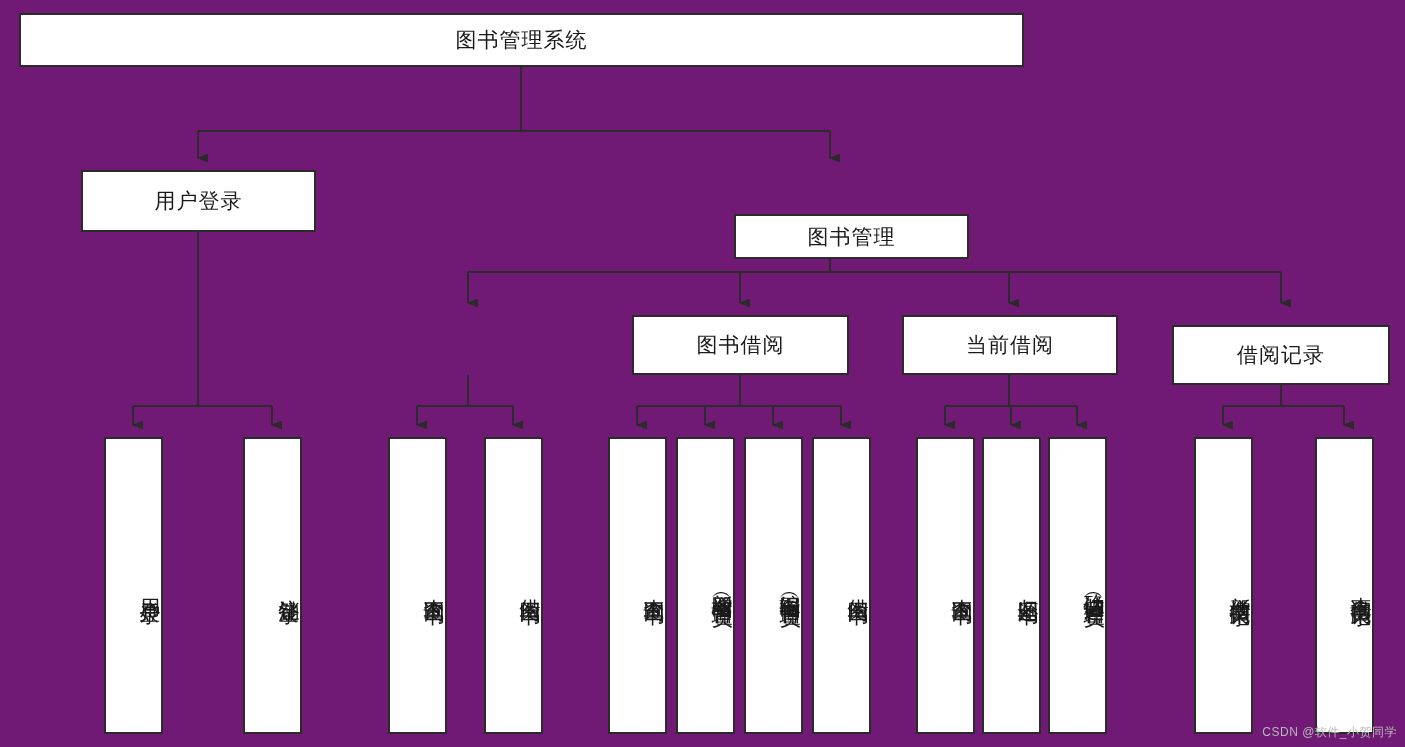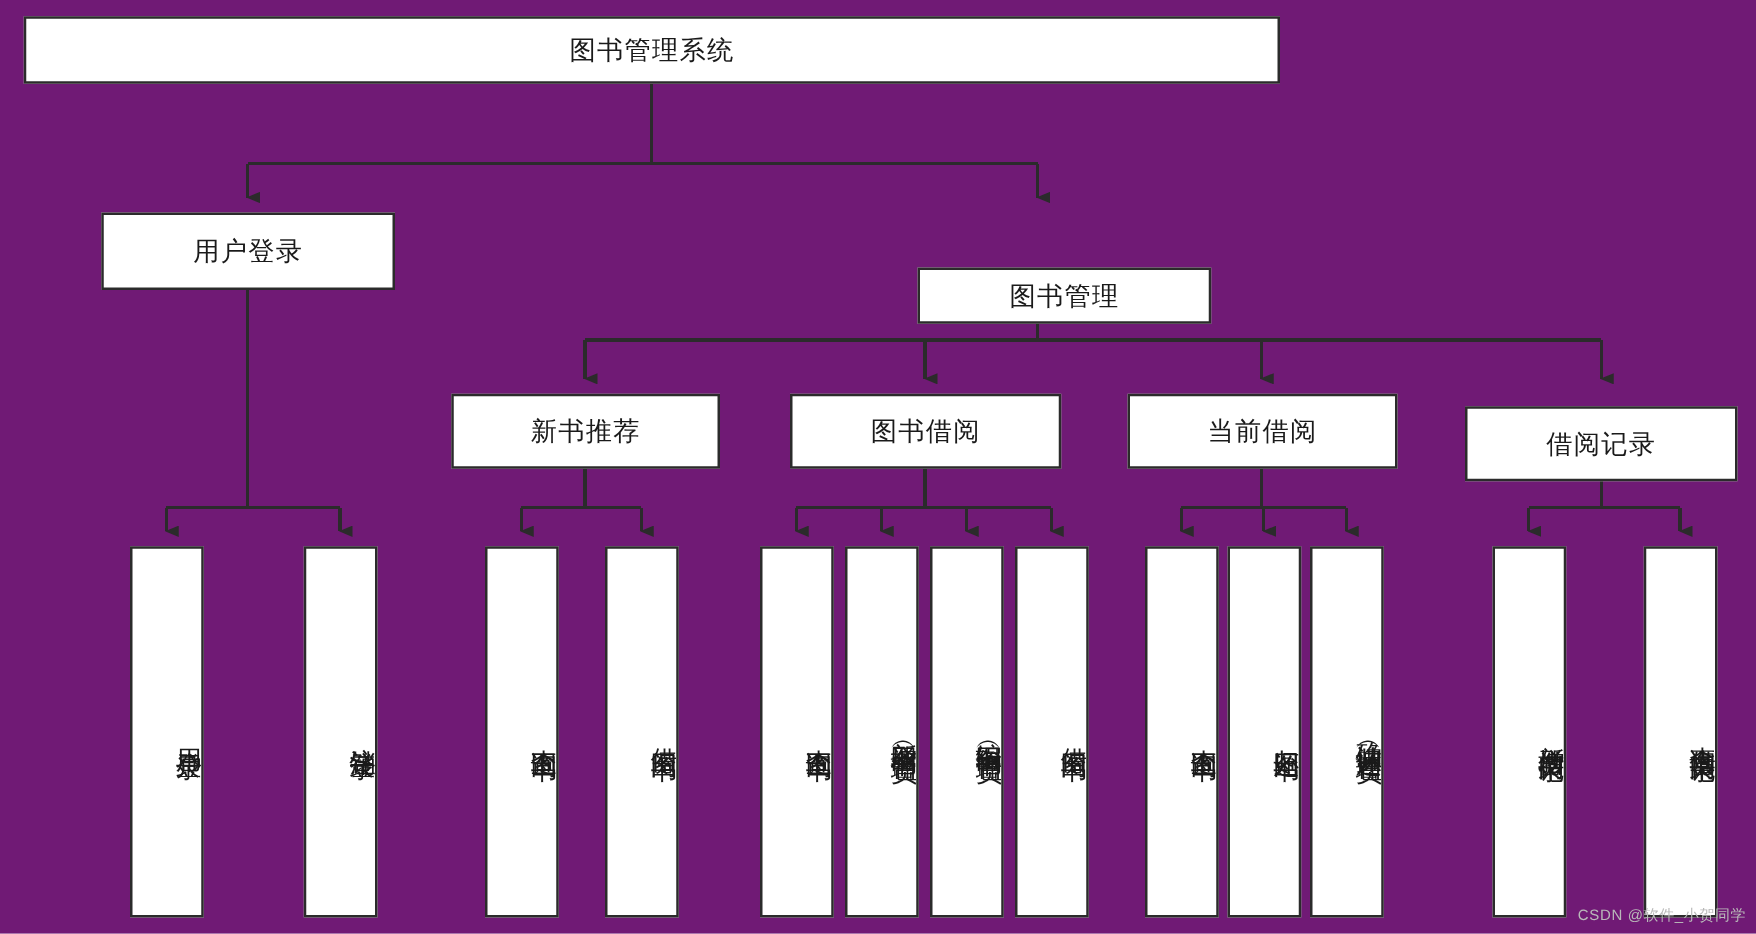--- a/index.html
+++ b/index.html
@@ -130,23 +130,20 @@
   </div>
 
   <div class="node horizontal" style="left:81px; top:170px; width:235px; height:62px;">
     <span>用户登录</span>
   </div>
 
   <div class="node horizontal" style="left:734px; top:170px; width:235px; height:45px;margin-top:44px;">
     <span>图书管理</span>
   </div>
 
-  <div class="node horizontal" style="left:361px; top:315px; width:215px; height:60px;">
-    <span>新书推荐</span>
-  </div>
 
   <div class="node horizontal" style="left:632px; top:315px; width:217px; height:60px;">
     <span>图书借阅</span>
   </div>
 
   <div class="node horizontal" style="left:902px; top:315px; width:216px; height:60px;">
     <span>当前借阅</span>
   </div>
 
   <div class="node horizontal" style="left:1172px; top:325px; width:218px; height:60px;">

